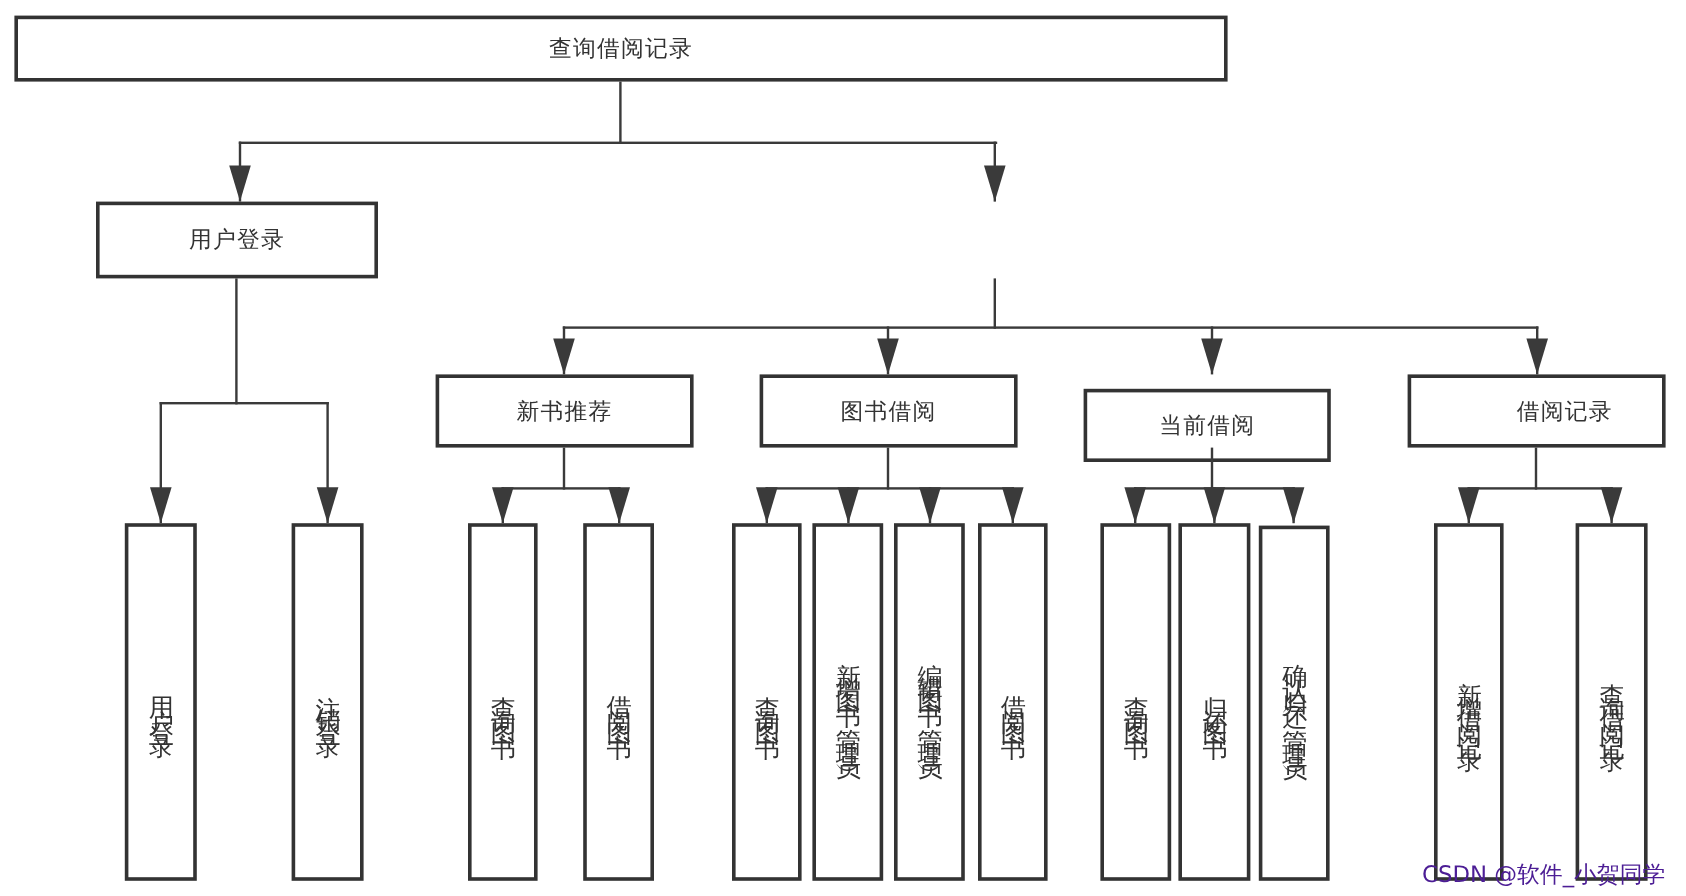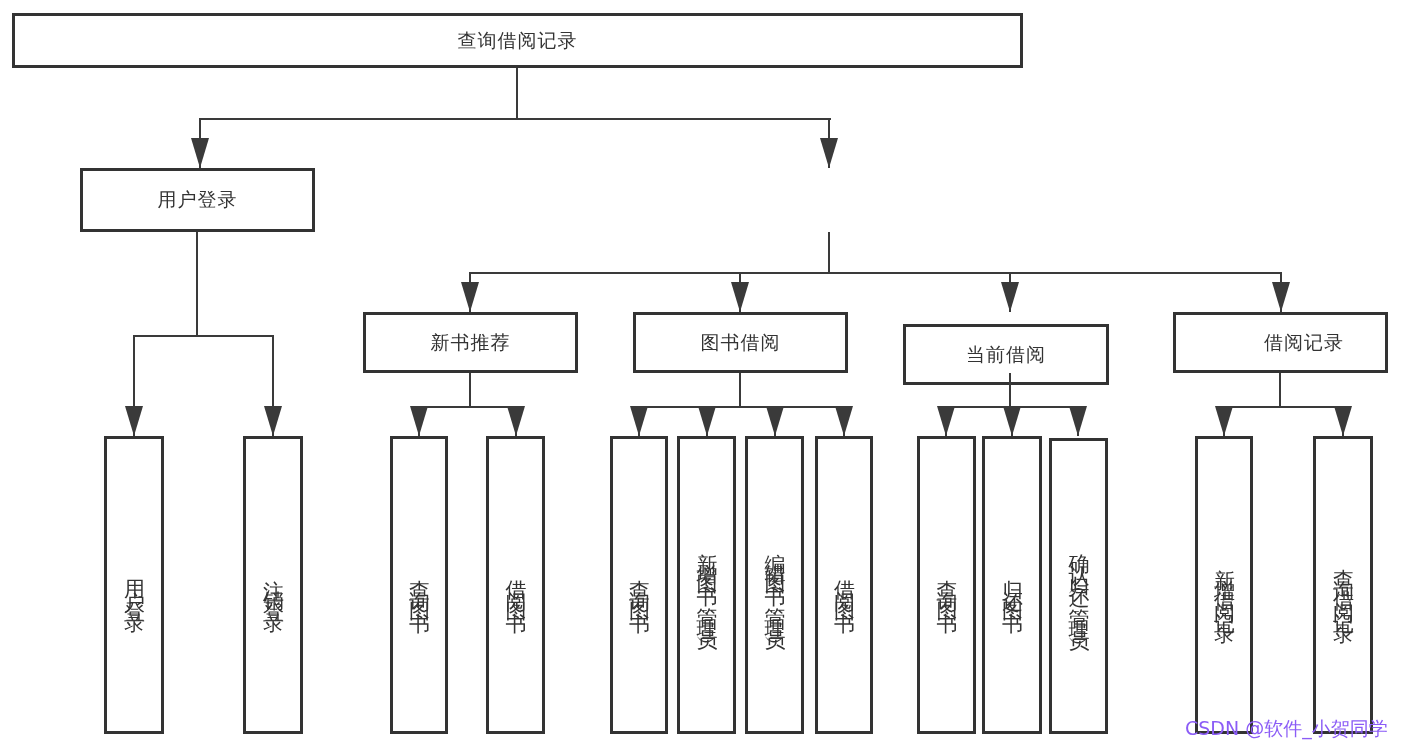--- a/index.html
+++ b/index.html
@@ -50,21 +50,21 @@
     height: 0;
     border-left: 9px solid transparent;
     border-right: 9px solid transparent;
     border-top: 30px solid #3a3a3a;
   }
   .watermark {
     position: absolute;
     left: 1185px;
     top: 716px;
     font-size: 19px;
-    color: #8b5cf6;
+    color: #4c1d95;
     white-space: nowrap;
   }
 </style>
 </head>
 <body>
 
 <div class="canvas">
 
   <div class="box h" style="left:12px; top:13px; width:1011px; height:55px;">
     <span>查询借阅记录</span>

